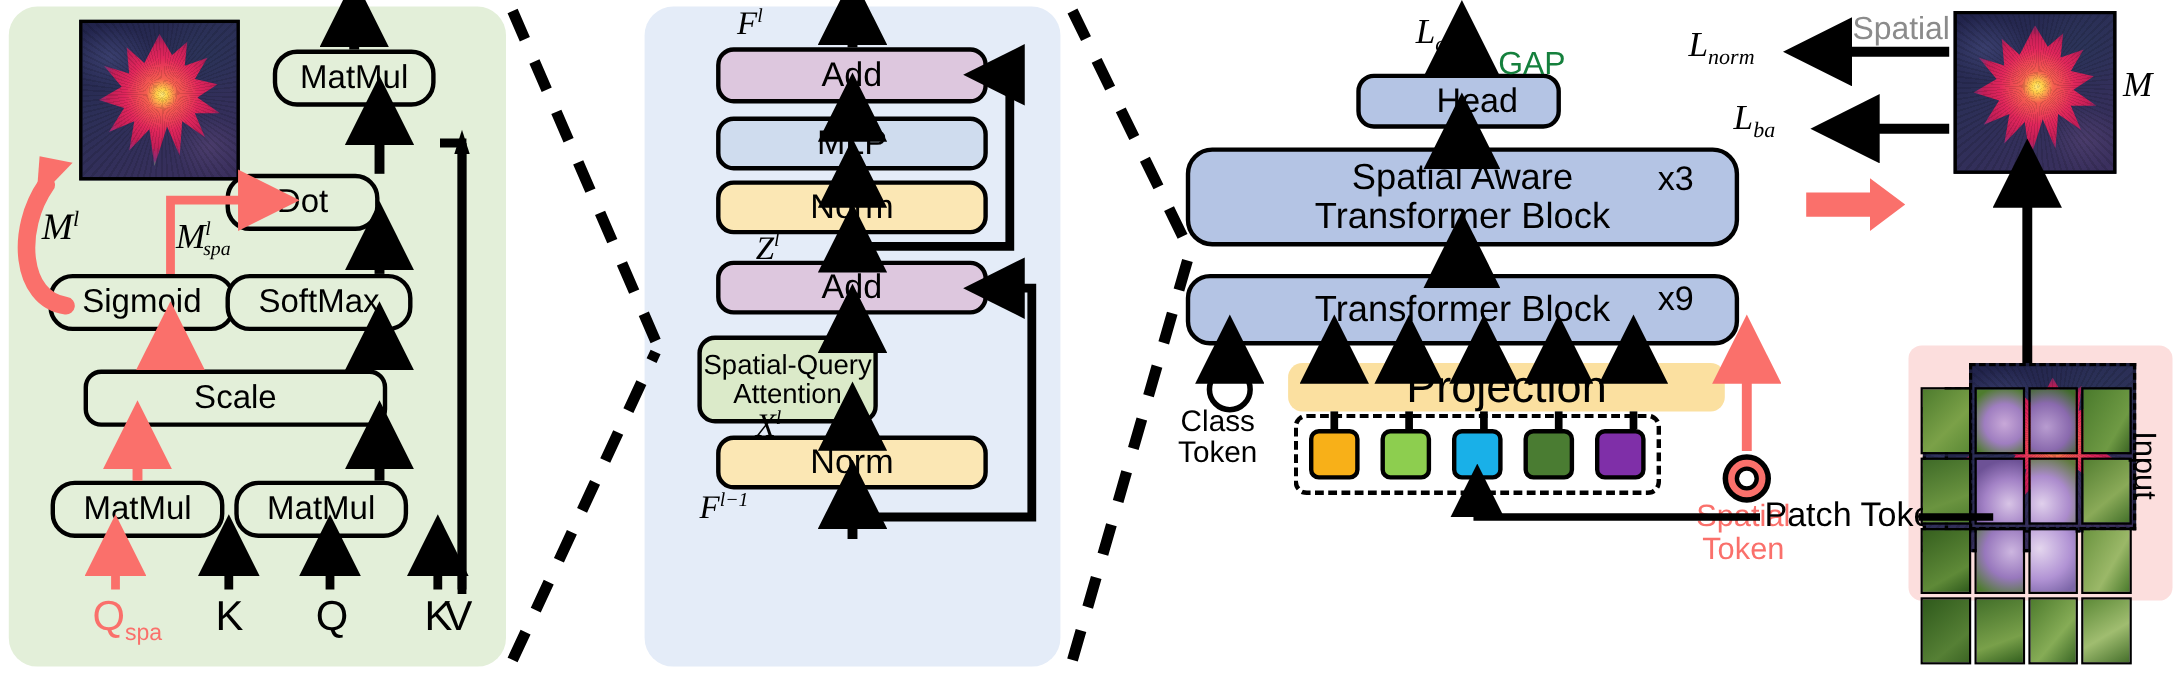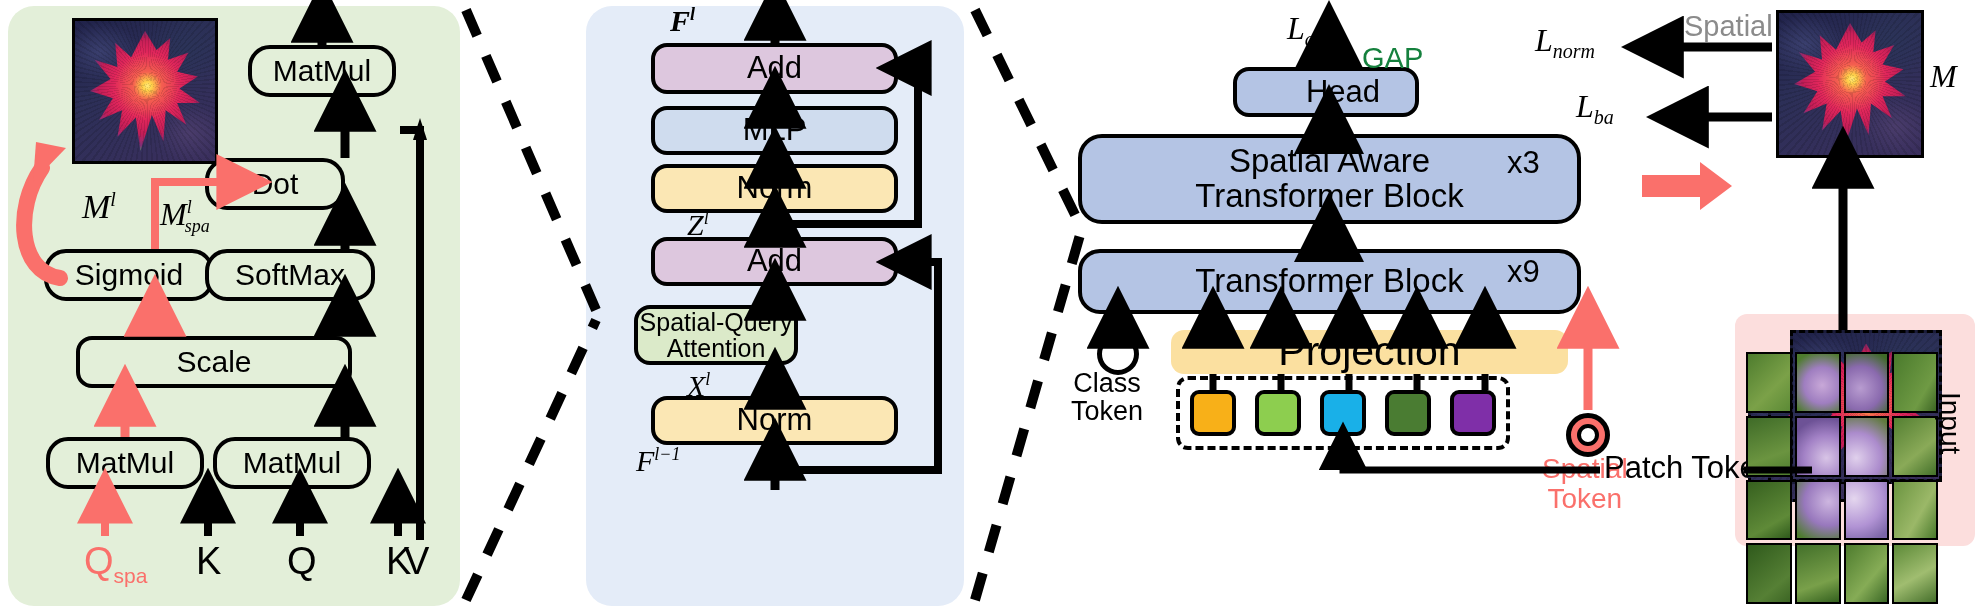--- a/index.html
+++ b/index.html
@@ -79,21 +79,21 @@
 </div>
 
 <div class="node rr" style="left:46px;top:437px;width:158px;height:52px;font-size:30px;">
   <span>MatMul</span>
 </div>
 
 <div class="node rr" style="left:213px;top:437px;width:158px;height:52px;font-size:30px;">
   <span>MatMul</span>
 </div>
 
-<div class="lbl math" style="left:38px;top:188px;font-size:34px;margin-left:44px;">
+<div class="lbl math" style="left:38px;top:188px;font-size:34px;">
   <span>M</span><sup style="font-size:20px;">l</sup>
 </div>
 
 <div class="lbl math" style="left:160px;top:196px;font-size:32px;">
   <span>M</span><sup style="font-size:18px;">l</sup><sub style="font-size:18px;margin-left:-7px;">spa</sub>
 </div>
 
 <div class="lbl" style="left:84px;top:540px;font-size:38px;color:#fa706b;">
   <span>Q</span><sub style="font-size:21px;">spa</sub>
 </div>
@@ -111,30 +111,30 @@
 </div>
 
 <div class="node rr2" style="left:651px;top:164px;width:247px;height:49px;font-size:31px;background:#fbe7b4;">
   <span>Norm</span>
 </div>
 
 <div class="node rr2" style="left:651px;top:237px;width:247px;height:49px;font-size:31px;background:#ddc7de;">
   <span>Add</span>
 </div>
 
-<div class="node rr2" style="left:634px;top:305px;width:164px;height:60px;font-size:25px;background:#dbeac9;flex-direction:column;">
+<div class="node rr2" style="left:634px;top:305px;width:164px;height:80px;font-size:25px;background:#dbeac9;flex-direction:column;">
   <span>Spatial-Query</span>
   <span>Attention</span>
 </div>
 
 <div class="node rr2" style="left:651px;top:396px;width:247px;height:49px;font-size:31px;background:#fbe7b4;">
   <span>Norm</span>
 </div>
 
-<div class="lbl math" style="left:670px;top:4px;font-size:30px;font-weight:bold;">
+<div class="lbl math" style="left:670px;top:4px;font-size:30px;">
   <span>F</span><sup style="font-size:18px;">l</sup>
 </div>
 <div class="lbl math" style="left:687px;top:208px;font-size:30px;">
   <span>Z</span><sup style="font-size:18px;">l</sup>
 </div>
 <div class="lbl math" style="left:687px;top:369px;font-size:30px;">
   <span>X</span><sup style="font-size:18px;">l</sup>
 </div>
 <div class="lbl math" style="left:636px;top:444px;font-size:30px;">
   <span>F</span><sup style="font-size:18px;">l−1</sup>

